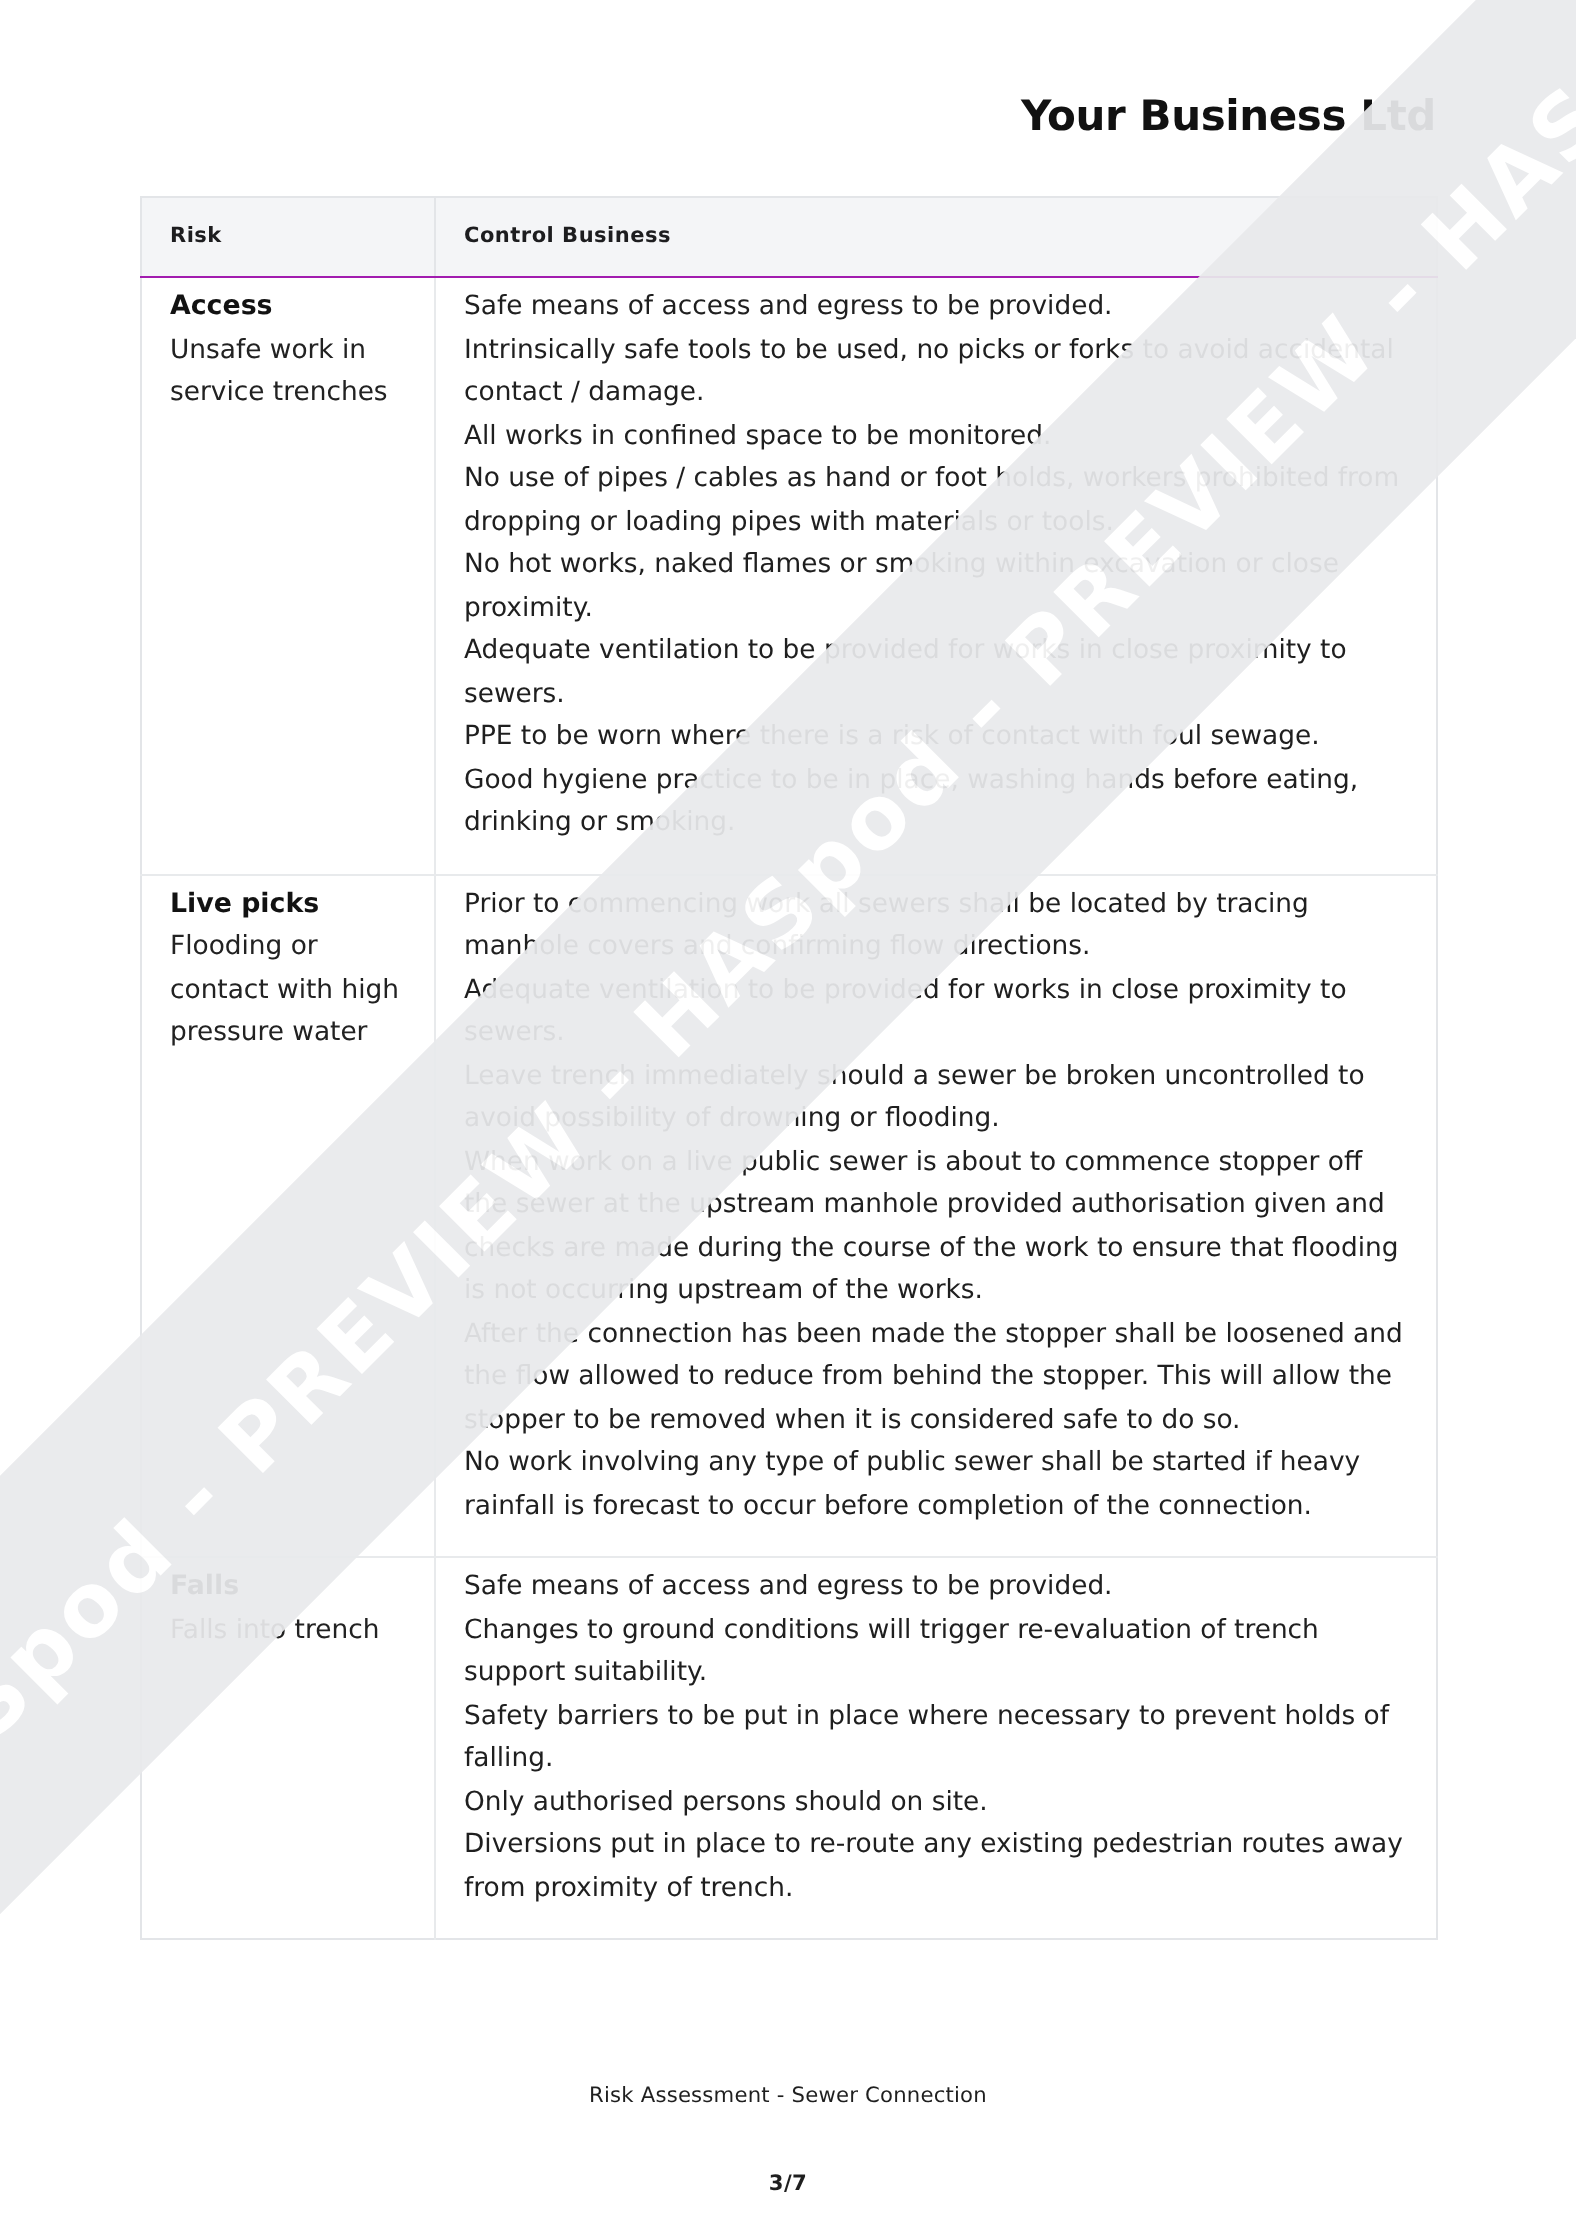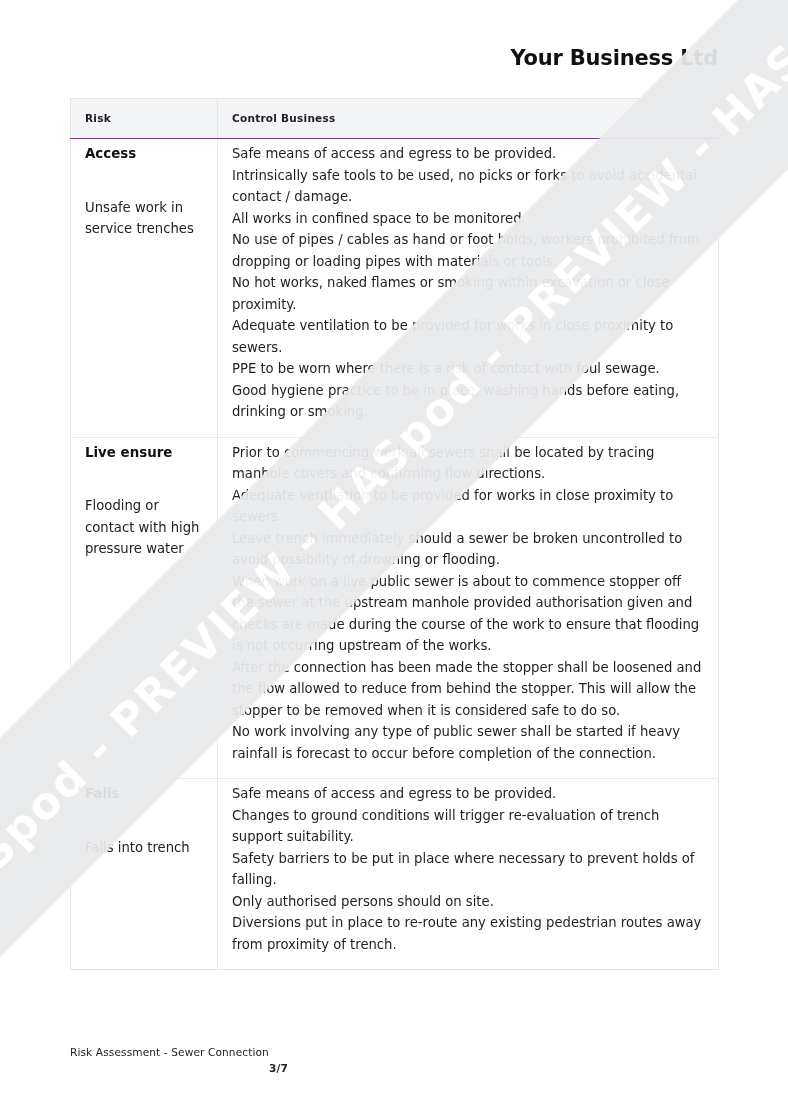--- a/index.html
+++ b/index.html
@@ -94,40 +94,40 @@
     font-size: 13.4px;
     line-height: 21.5px;
     color: #121212;
   }
   .risk-desc {
     display: block;
     font-weight: 400;
     font-size: 13.2px;
     line-height: 21.5px;
     color: #222222;
-    margin-top: 32px;
   }
   .measure-line {
     display: block;
     font-size: 13.2px;
     line-height: 21.5px;
   }
 
   
   .doc-footer {
     position: absolute;
     left: 70px;
     right: 70px;
     top: 1042px;
     height: 20px;
     display: flex;
     align-items: center;
     justify-content: flex-start;
     font-size: 10.6px;
     color: #1f1f1f;
+    flex-direction: column;
   }
   .footer-title { font-weight: 400; letter-spacing: 0.1px; }
   .footer-page  { font-weight: 700; letter-spacing: 0.2px; margin-top: 32px; }
 
   
   .watermark-layer {
     position: absolute;
     inset: 0;
     pointer-events: none;
     overflow: hidden;
@@ -191,21 +191,21 @@
           <span class="measure-line">No use of pipes / cables as hand or foot holds, workers prohibited from dropping or loading pipes with materials or tools.</span>
           <span class="measure-line">No hot works, naked flames or smoking within excavation or close proximity.</span>
           <span class="measure-line">Adequate ventilation to be provided for works in close proximity to sewers.</span>
           <span class="measure-line">PPE to be worn where there is a risk of contact with foul sewage.</span>
           <span class="measure-line">Good hygiene practice to be in place, washing hands before eating, drinking or smoking.</span>
         </td>
       </tr>
 
       <tr>
         <td class="cell-risk">
-          <span class="risk-title">Live ensure</span>
+          <span class="risk-title">Live picks</span>
           <span class="risk-desc">Flooding or contact with high pressure water</span>
         </td>
         <td class="cell-measures">
           <span class="measure-line">Prior to commencing work all sewers shall be located by tracing manhole covers and confirming flow directions.</span>
           <span class="measure-line">Adequate ventilation to be provided for works in close proximity to sewers.</span>
           <span class="measure-line">Leave trench immediately should a sewer be broken uncontrolled to avoid possibility of drowning or flooding.</span>
           <span class="measure-line">When work on a live public sewer is about to commence stopper off the sewer at the upstream manhole provided authorisation given and checks are made during the course of the work to ensure that flooding is not occurring upstream of the works.</span>
           <span class="measure-line">After the connection has been made the stopper shall be loosened and the flow allowed to reduce from behind the stopper. This will allow the stopper to be removed when it is considered safe to do so.</span>
           <span class="measure-line">No work involving any type of public sewer shall be started if heavy rainfall is forecast to occur before completion of the connection.</span>
         </td>

